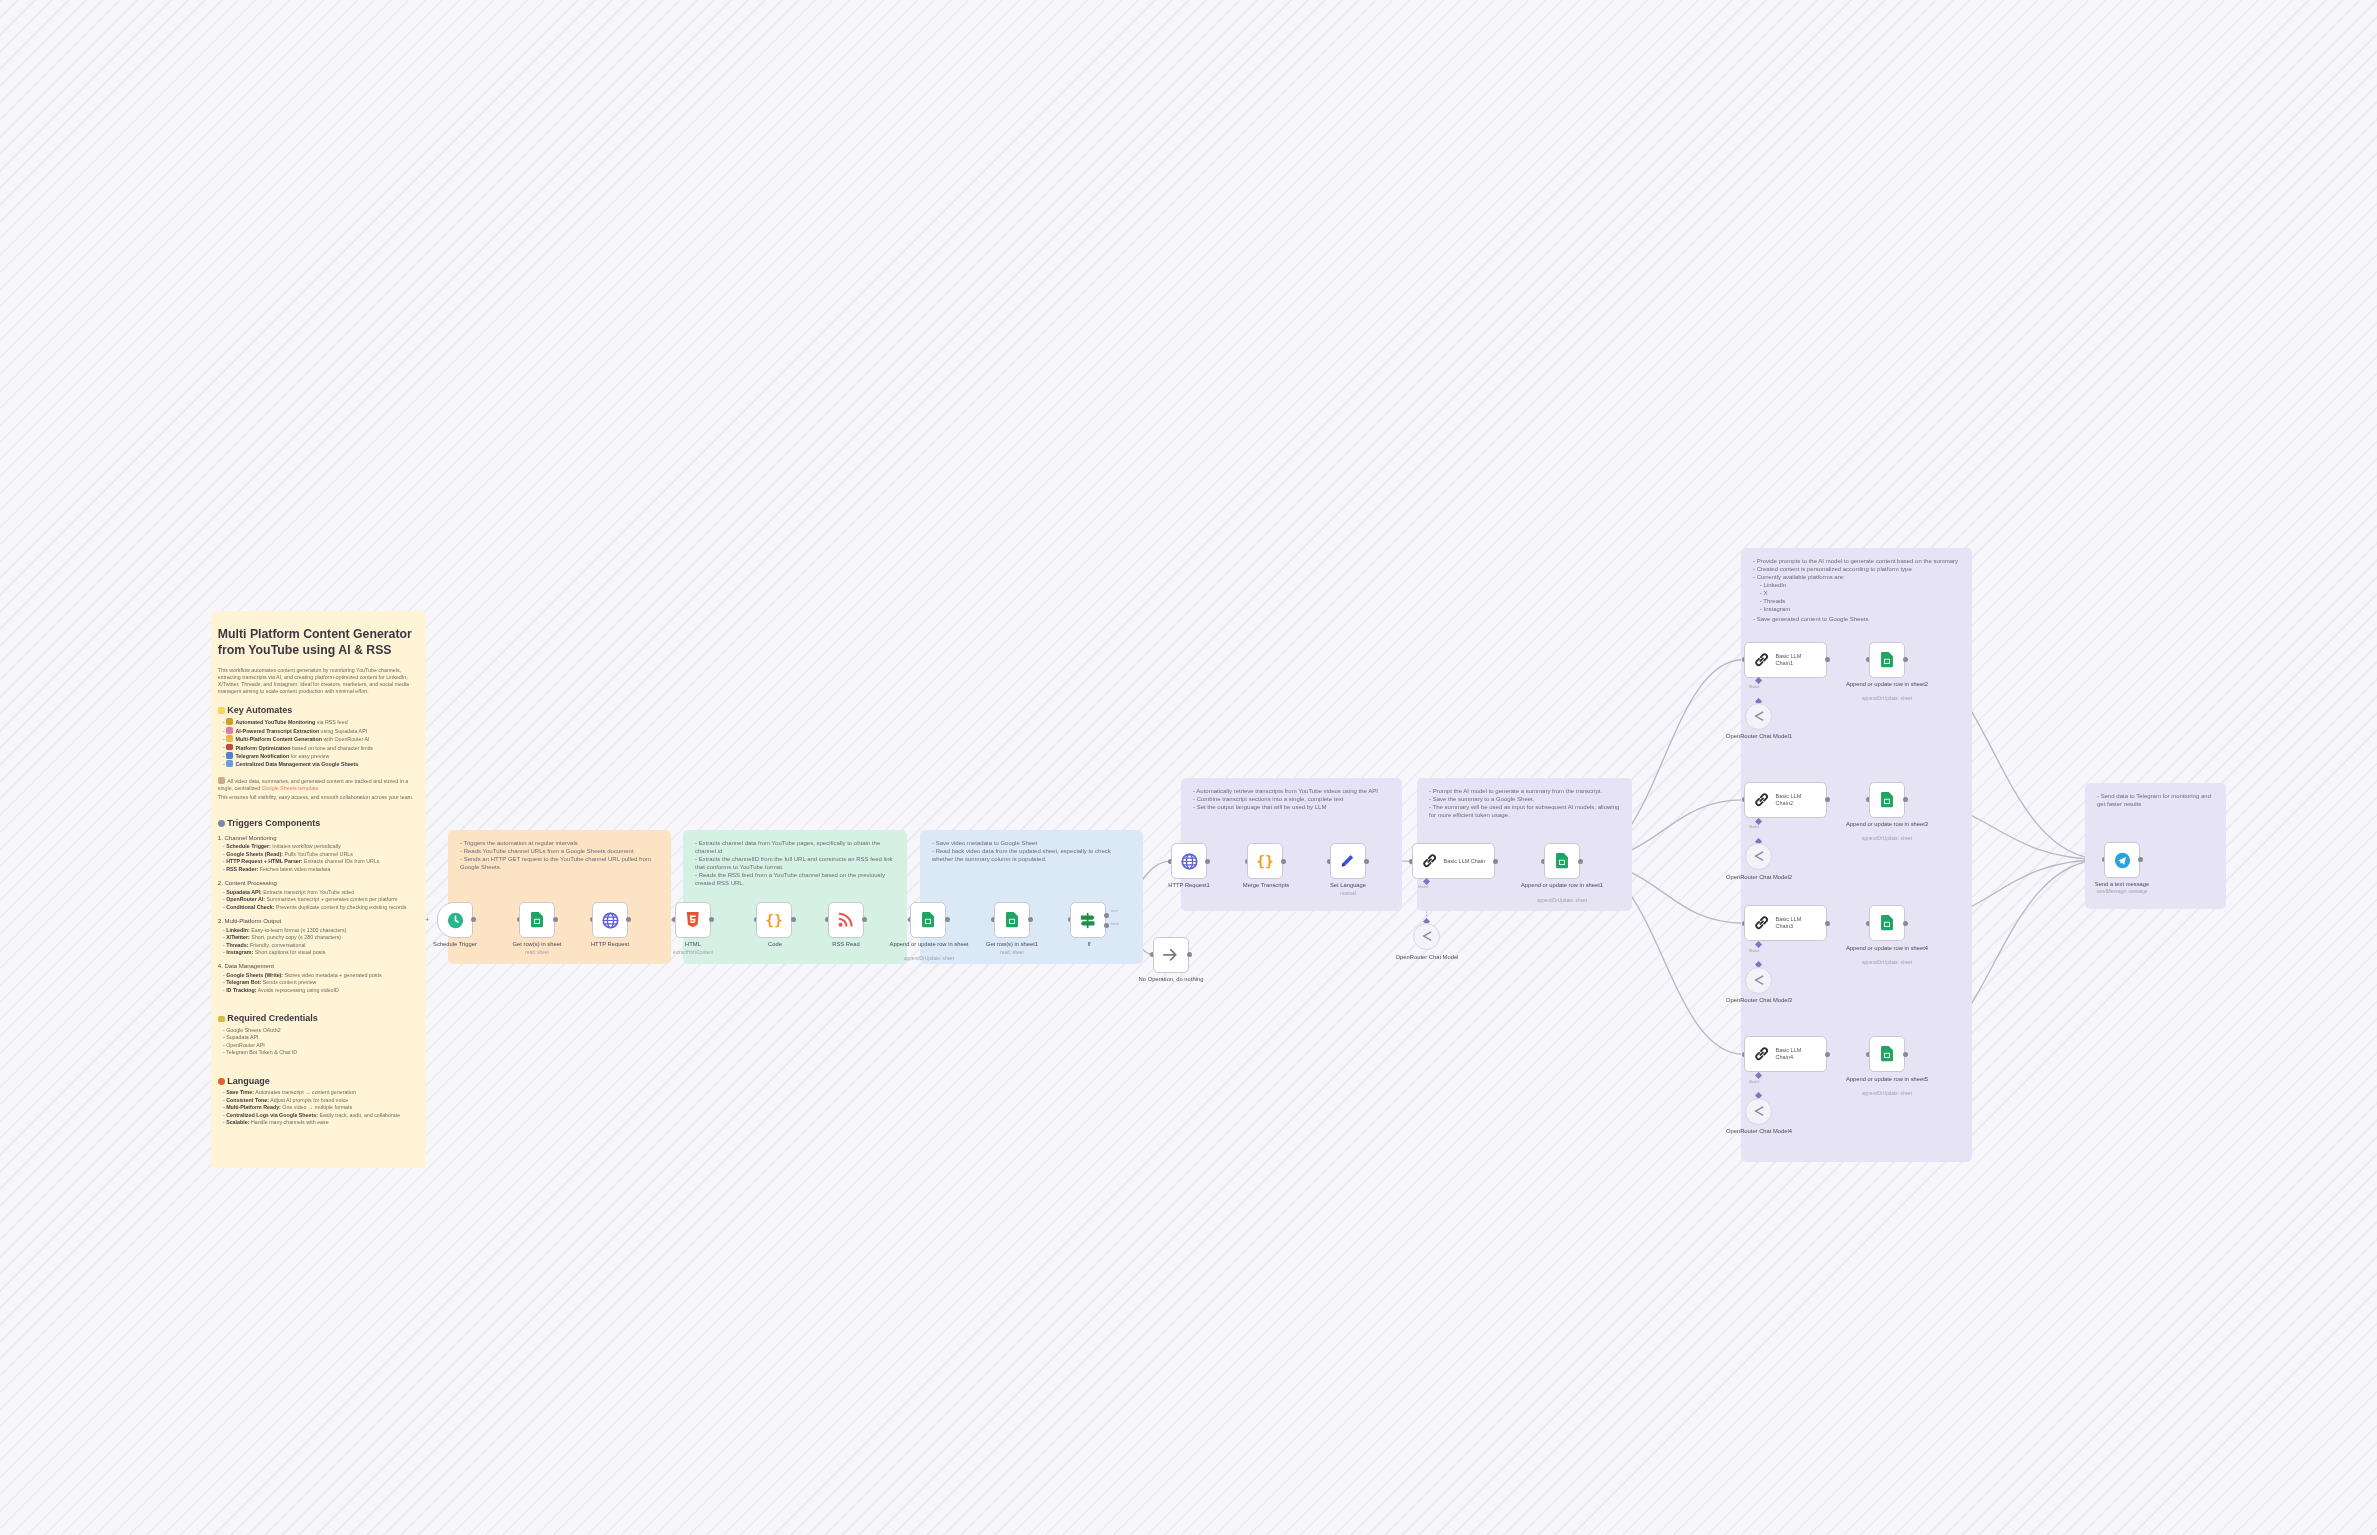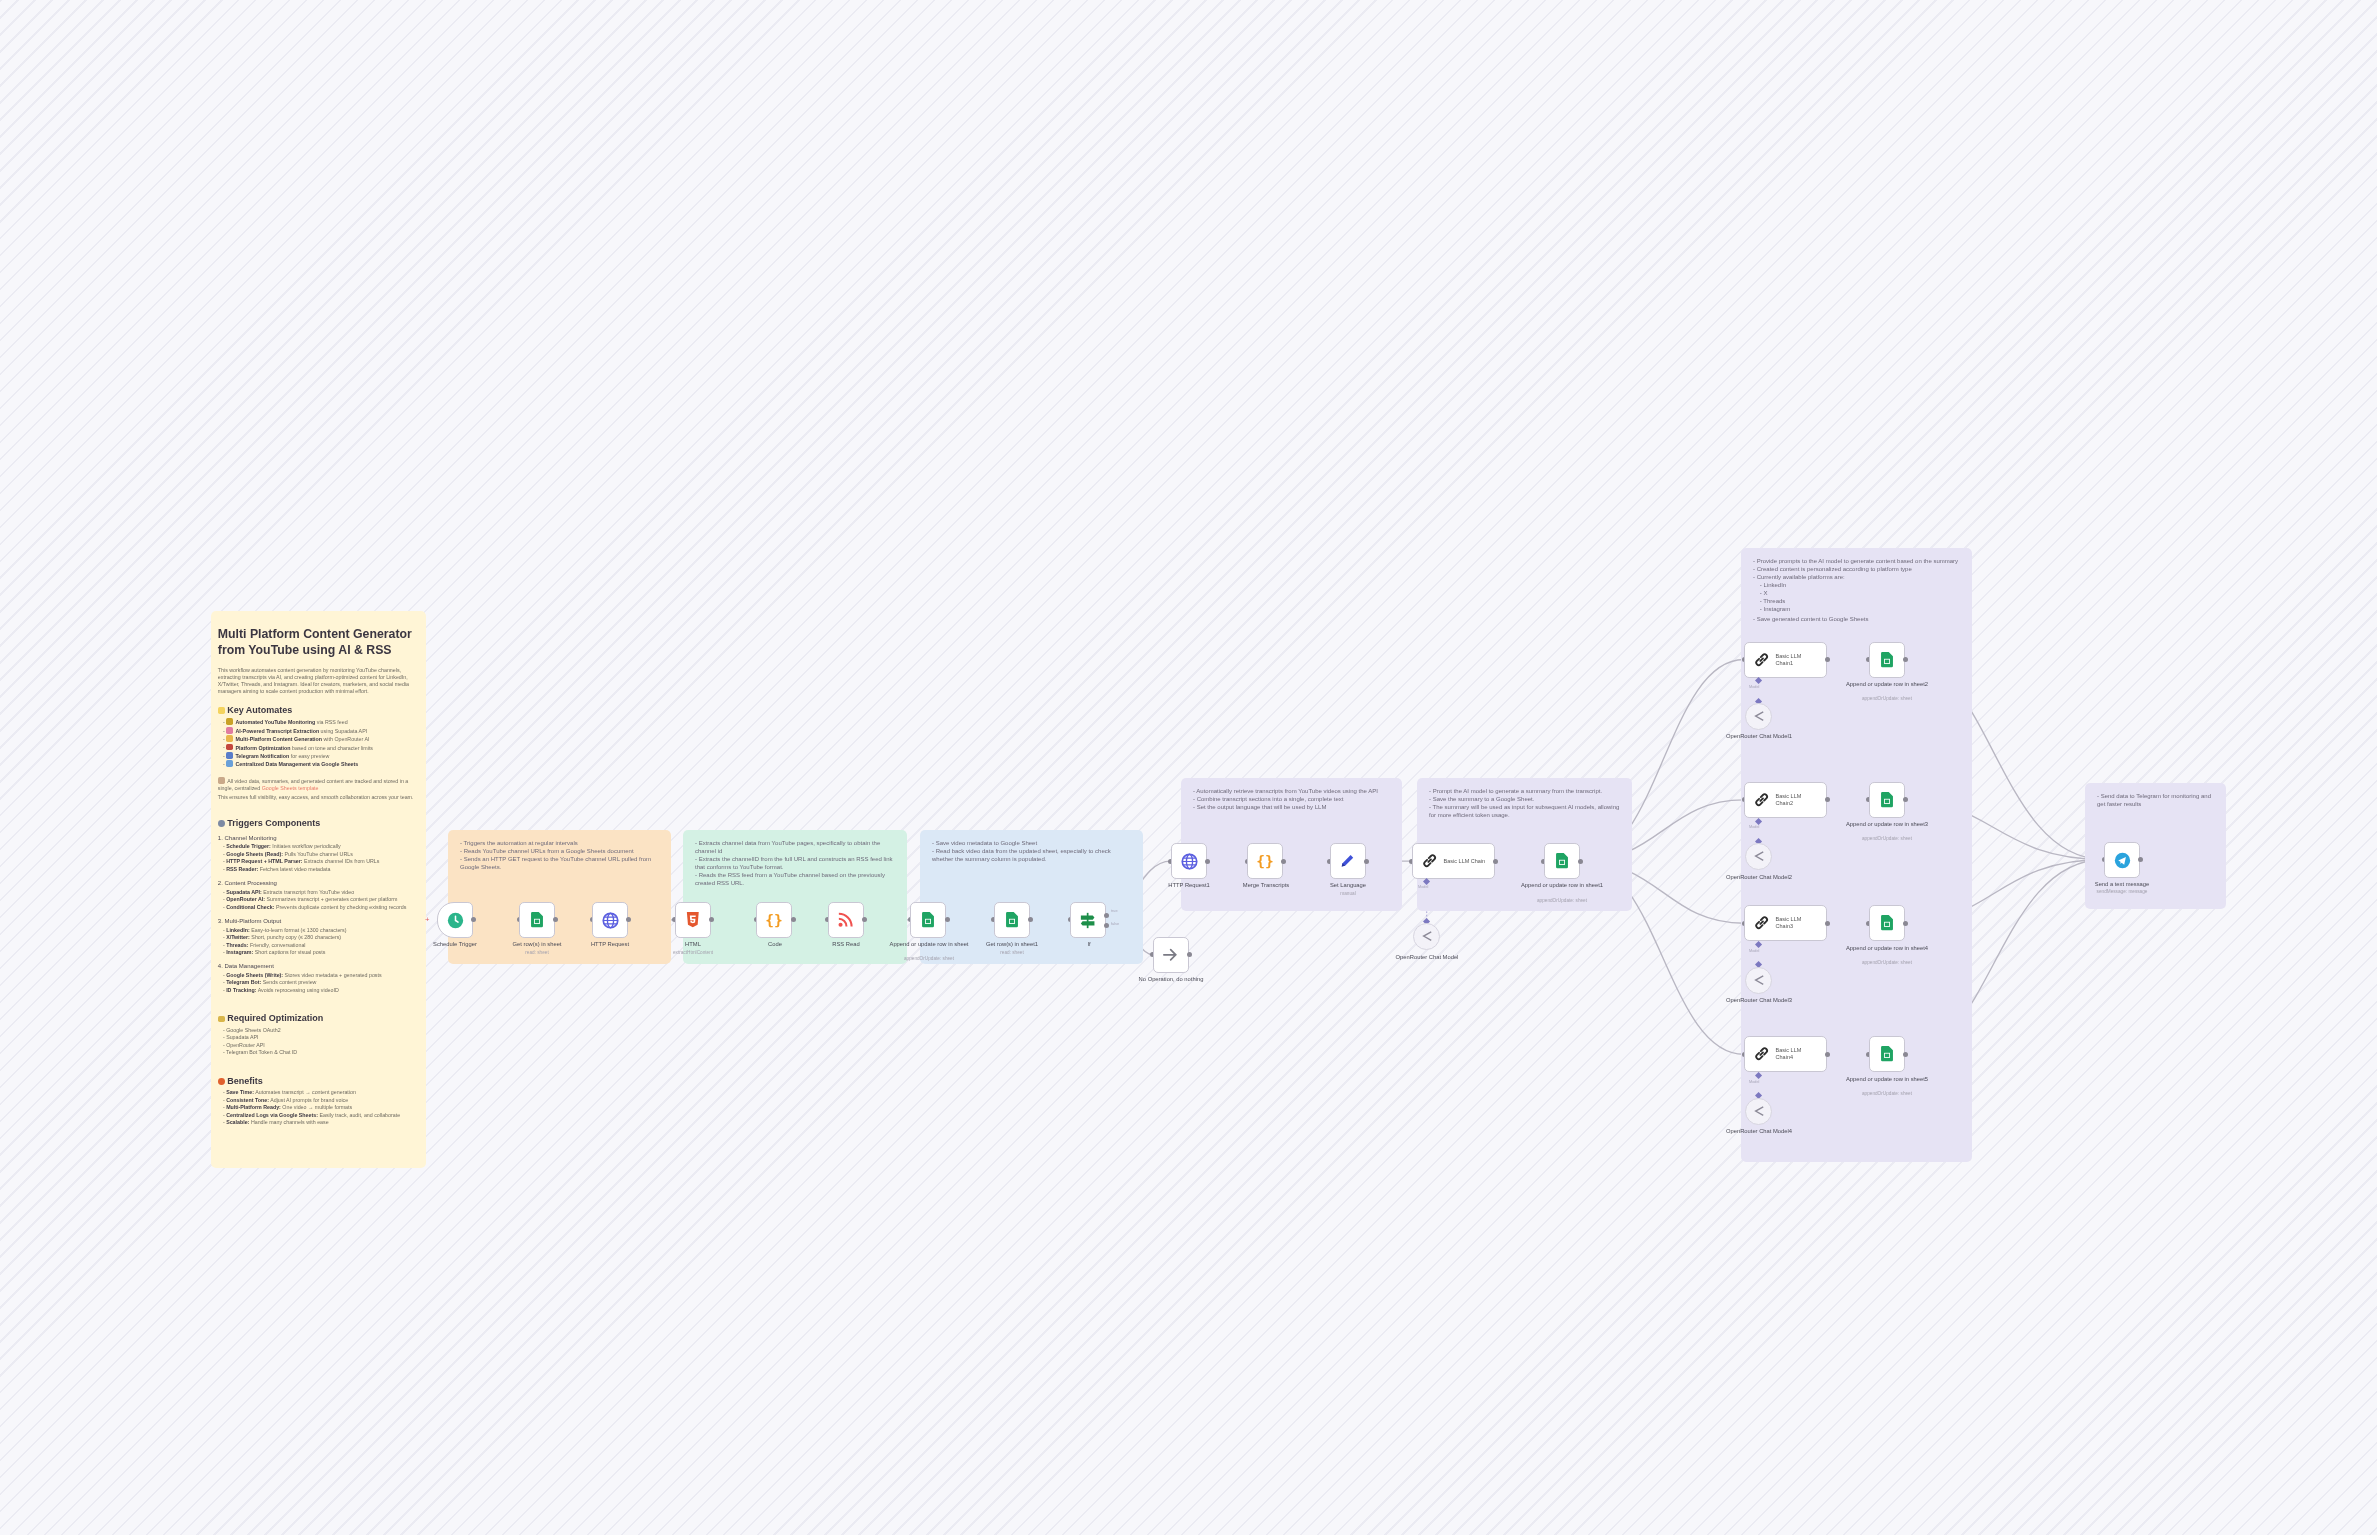--- a/index.html
+++ b/index.html
@@ -130,29 +130,29 @@
     <li><b>Threads:</b><span> Friendly, conversational</span></li>
     <li><b>Instagram:</b><span> Short captions for visual posts</span></li>
   </ul>
   <h3>4. Data Management</h3>
   <ul>
     <li><b>Google Sheets (Write):</b><span> Stores video metadata + generated posts</span></li>
     <li><b>Telegram Bot:</b><span> Sends content preview</span></li>
     <li><b>ID Tracking:</b><span> Avoids reprocessing using videoID</span></li>
   </ul>
 
-  <h2 style="margin-top:19px"><span class="emoji" style="background:#d9b64a"></span><span>Required Optimization</span></h2>
+  <h2 style="margin-top:19px"><span class="emoji" style="background:#d9b64a"></span><span>Required Credentials</span></h2>
   <ul>
     <li>Google Sheets OAuth2</li>
     <li>Supadata API</li>
     <li>OpenRouter API</li>
     <li>Telegram Bot Token &amp; Chat ID</li>
   </ul>
 
-  <h2 style="margin-top:19px"><span class="emoji" style="background:#e0602e;border-radius:50%"></span><span>Benefits</span></h2>
+  <h2 style="margin-top:19px"><span class="emoji" style="background:#e0602e;border-radius:50%"></span><span>Language</span></h2>
   <ul>
     <li><b>Save Time:</b><span> Automates transcript → content generation</span></li>
     <li><b>Consistent Tone:</b><span> Adjust AI prompts for brand voice</span></li>
     <li><b>Multi-Platform Ready:</b><span> One video → multiple formats</span></li>
     <li><b>Centralized Logs via Google Sheets:</b><span> Easily track, audit, and collaborate</span></li>
     <li><b>Scalable:</b><span> Handle many channels with ease</span></li>
   </ul>
 </div>
 
 <div class="sticky orange" style="left:420px;top:830px;width:223px;height:134px;">

